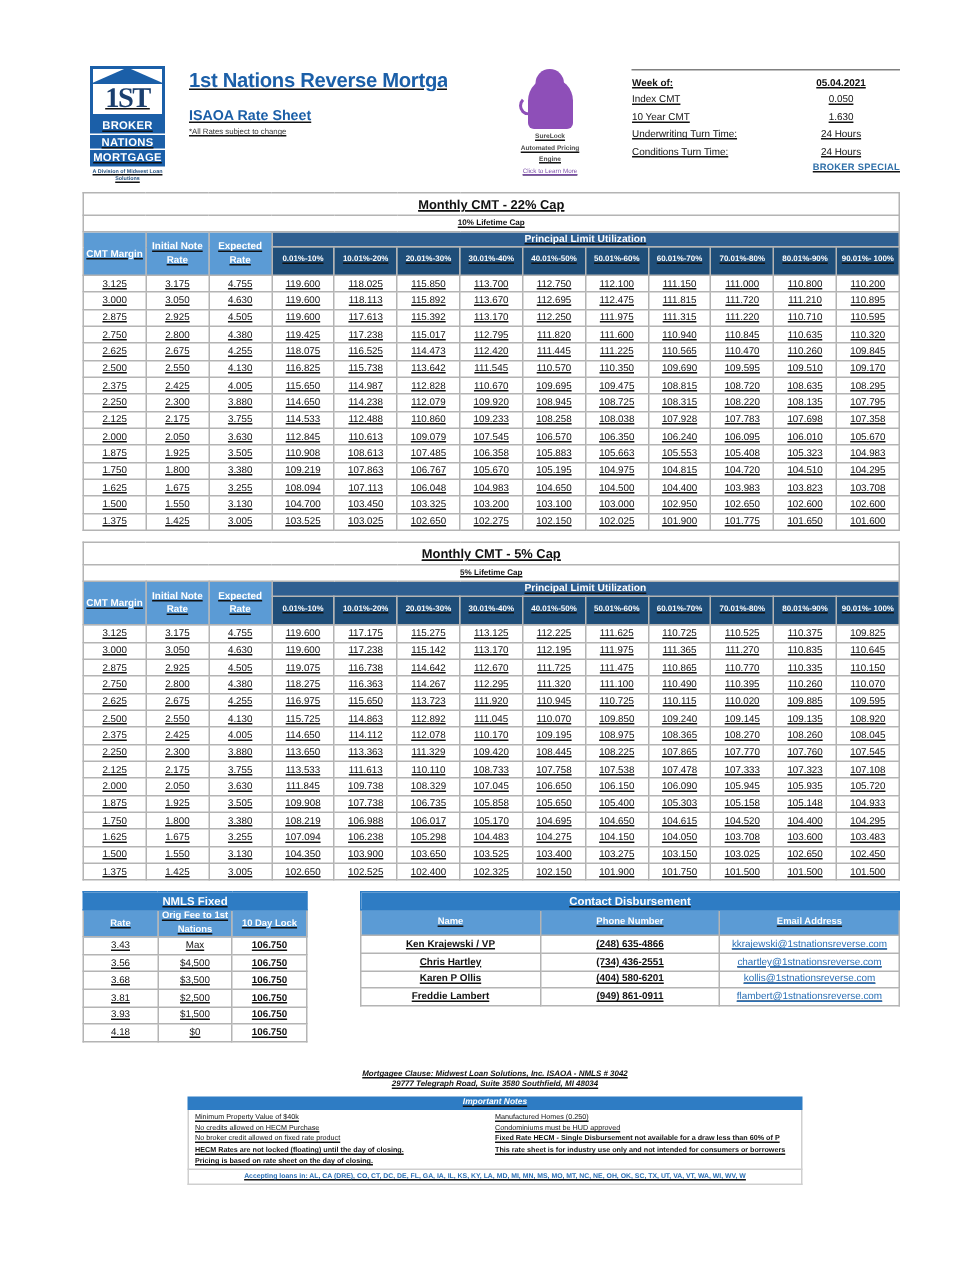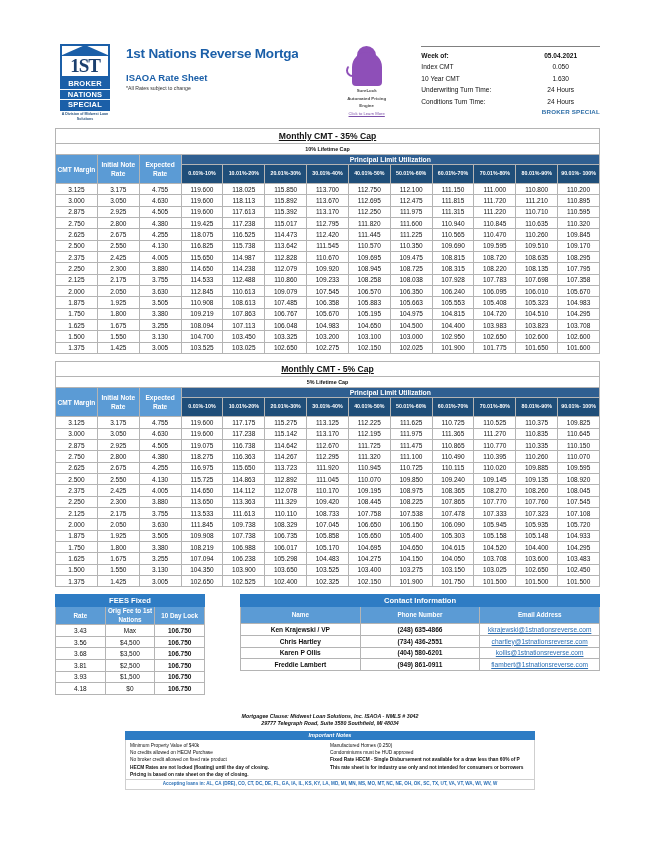--- a/index.html
+++ b/index.html
@@ -4,21 +4,21 @@
 <style>
   * { box-sizing: border-box; }
   html, body { margin: 0; padding: 0; }
   body {
     width: 650px; height: 841px;
     background: #ffffff;
     font-family: "Liberation Sans", sans-serif;
     color: #111;
     overflow: hidden;
   }
-  .page { position: relative; width: 650px; height: 602px; padding: 0; }
+  .page { position: relative; width: 650px; height: 602px; padding: 0; text-decoration: underline; }
 
   
   .header { display: flex; align-items: flex-start; padding: 44px 50px 0 60px; }
   .logo-block { width: 56px; flex: 0 0 56px; }
   .logo-1st {
     width: 50px; height: 34px; background: #ffffff;
     border: 2px solid #1b5fa8; position: relative;
     display: flex; align-items: flex-end; justify-content: center;
   }
   .logo-1st .roof {
@@ -168,21 +168,21 @@
 
   <div class="header">
     <div class="logo-block">
       <div class="logo-1st">
         <div class="roof"></div>
         <div class="txt">1ST</div>
       </div>
       <div class="logo-words">
         <div>BROKER</div>
         <div>NATIONS</div>
-        <div>SPECIAL</div>
+        <div>MORTGAGE</div>
       </div>
       <div class="logo-sub">A Division of Midwest Loan Solutions</div>
     </div>
 
     <div class="title-block">
       <div class="co-name">1st Nations Reverse Mortgage</div>
       <div class="sheet-name">ISAOA Rate Sheet</div>
       <div class="sheet-note">*All Rates subject to change</div>
     </div>
 
@@ -222,21 +222,21 @@
       </div>
       <div class="broker-special">BROKER SPECIAL</div>
     </div>
   </div>
 
 
   <div class="table-wrap">
     <table class="rate">
       <tbody>
           <tr>
-            <td class="t-title" colspan="13"><span>Monthly CMT - 35% Cap</span></td>
+            <td class="t-title" colspan="13"><span>Monthly CMT - 22% Cap</span></td>
           </tr>
           <tr>
             <td class="t-sub" colspan="13">10% Lifetime Cap</td>
           </tr>
           <tr>
             <td class="lcol-head" rowspan="2" style="width: 44px;">CMT Margin</td>
             <td class="lcol-head" rowspan="2" style="width: 48px;">Initial Note Rate</td>
             <td class="lcol-head" rowspan="2" style="width: 45px;">Expected Rate</td>
             <td class="grp-head" colspan="10">Principal Limit Utilization</td>
           </tr>
@@ -735,21 +735,21 @@
           </tr>
         </tbody>
     </table>
   </div>
 
   <div class="bottom">
     <div class="hecm-fixed">
       <table class="mini">
         <tbody>
             <tr>
-              <td class="mini-title" colspan="3">FEES Fixed</td>
+              <td class="mini-title" colspan="3">NMLS Fixed</td>
             </tr>
             <tr>
               <td class="mini-head" style="width: 38px;">Rate</td>
               <td class="mini-head" style="width: 66px;">Orig Fee to 1st Nations</td>
               <td class="mini-head" style="width: 46px;">10 Day Lock</td>
             </tr>
             <tr>
               <td class="mini-cell">3.43</td>
               <td class="mini-cell">Max</td>
               <td class="mini-cell b">106.750</td>
@@ -780,21 +780,21 @@
               <td class="mini-cell b">106.750</td>
             </tr>
           </tbody>
       </table>
     </div>
     <div class="spacer"></div>
     <div class="contact">
       <table class="mini">
         <tbody>
             <tr>
-              <td class="mini-title" colspan="3">Contact Information</td>
+              <td class="mini-title" colspan="3">Contact Disbursement</td>
             </tr>
             <tr>
               <td class="mini-head" style="width: 98px;">Name</td>
               <td class="mini-head" style="width: 90px;">Phone Number</td>
               <td class="mini-head" style="width: 172px;">Email Address</td>
             </tr>
             <tr>
               <td class="c-name">Ken Krajewski / VP</td>
               <td class="c-phone">(248) 635-4866</td>
               <td class="c-email"><span>kkrajewski@1stnationsreverse.com</span></td>

